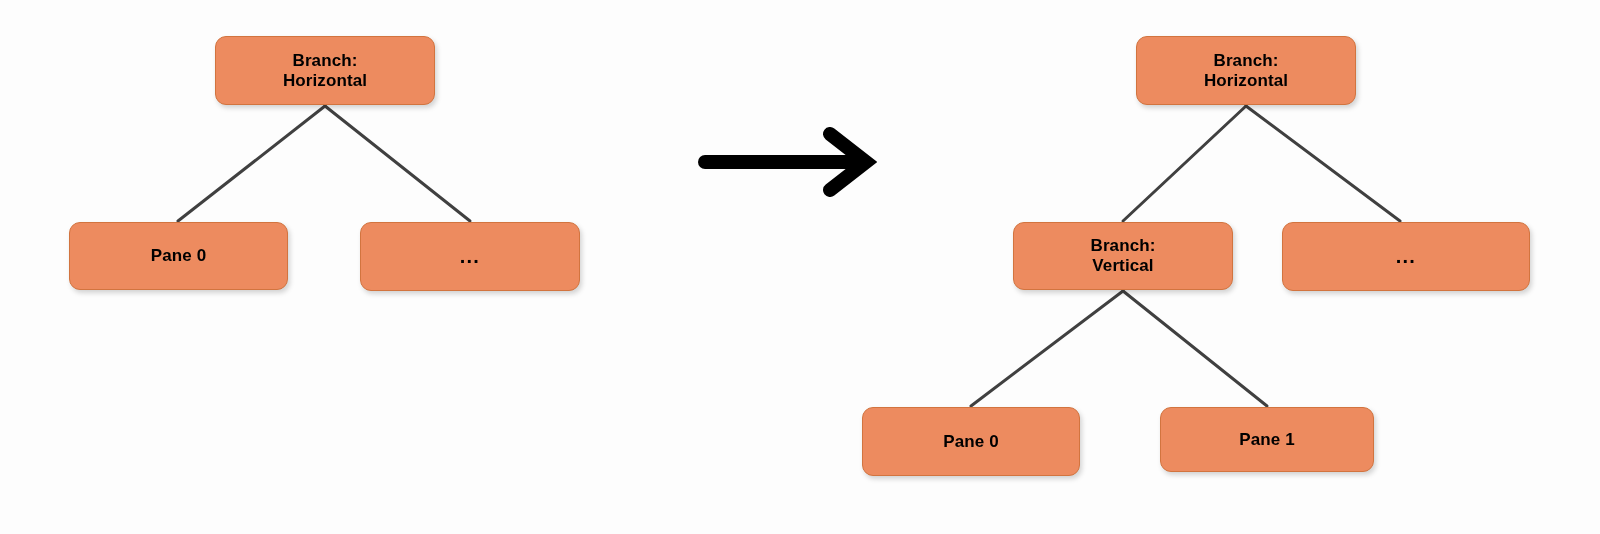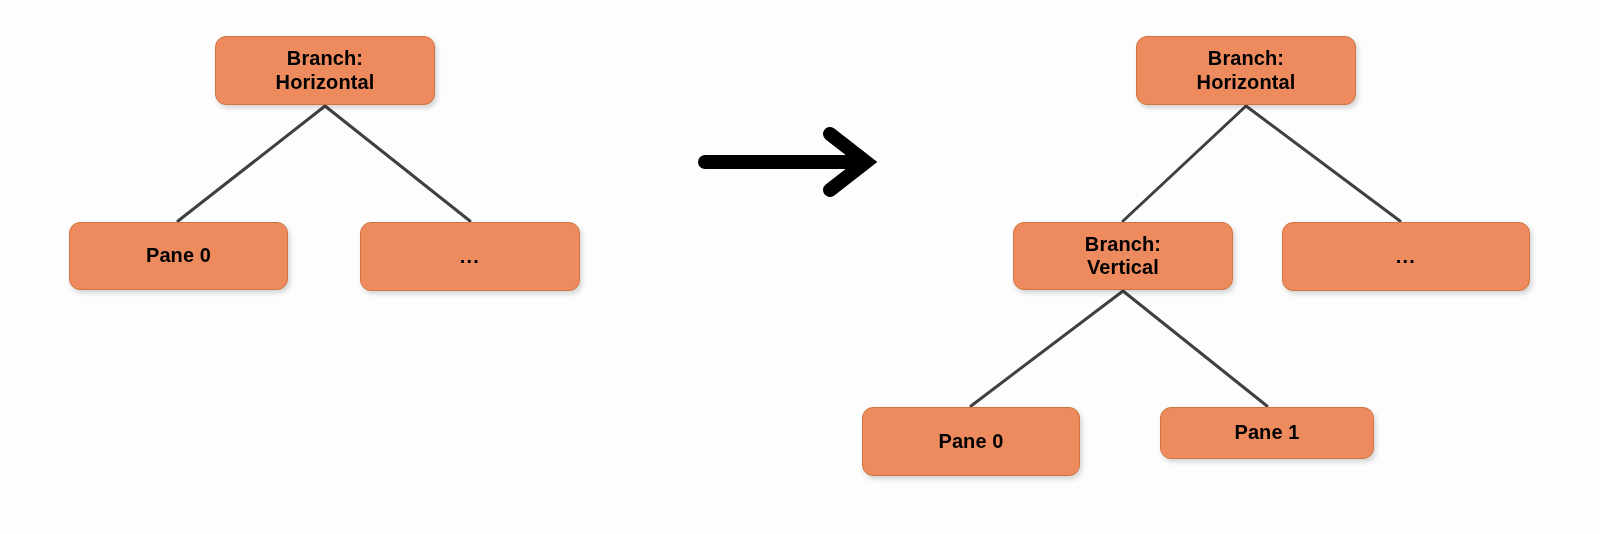--- a/index.html
+++ b/index.html
@@ -34,21 +34,21 @@
     border-radius: 11px;
     box-shadow: 2px 3px 5px rgba(0, 0, 0, 0.17);
     display: flex;
     align-items: center;
     justify-content: center;
     z-index: 2;
   }
   .node-label {
     color: #000000;
     font-weight: bold;
-    font-size: 20px;
+    font-size: 17px;
     line-height: 1.17;
     text-align: center;
     white-space: pre-line;
     letter-spacing: 0.1px;
   }
   .node-label.ellipsis {
     font-size: 20px;
     letter-spacing: 1.2px;
     font-weight: bold;
   }
@@ -102,17 +102,17 @@
   </div>
 
   <div class="node" style="left:1282px; top:222px; width:248px; height:69px;">
     <span class="node-label ellipsis">...</span>
   </div>
 
   <div class="node" style="left:862px; top:407px; width:218px; height:69px;">
     <span class="node-label">Pane 0</span>
   </div>
 
-  <div class="node" style="left:1160px; top:407px; width:214px; height:52px;">
+  <div class="node" style="left:1160px; top:407px; width:214px; height:65px;">
     <span class="node-label">Pane 1</span>
   </div>
 
 </div>
 
 </body></html>

